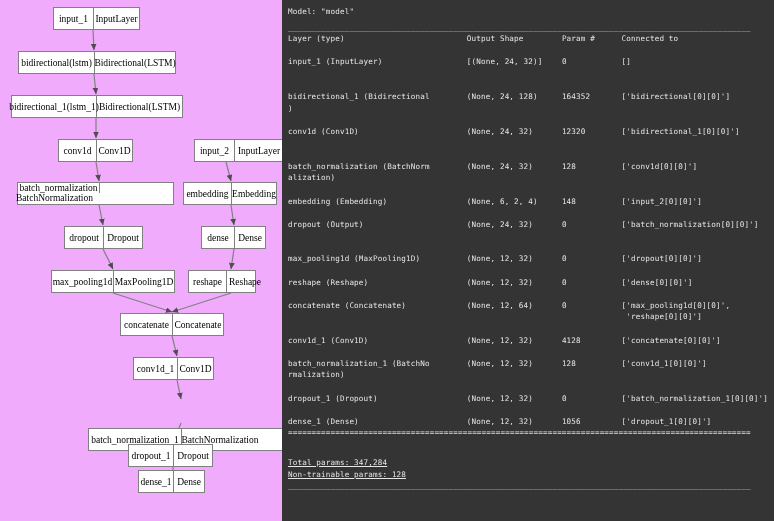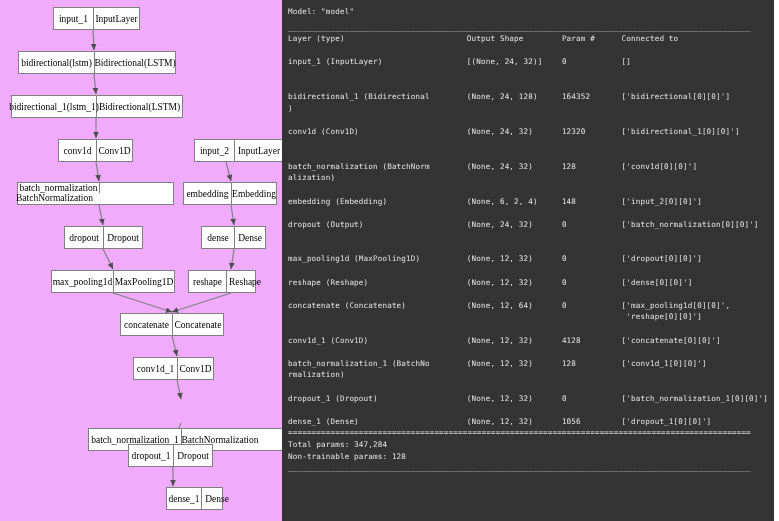--- a/index.html
+++ b/index.html
@@ -71,21 +71,21 @@
   .term-line { white-space: pre; }
   .rule { white-space: pre; color: #dcdcdc; }
   .sum-title { margin-bottom: 4px; }
   .sum-table { width: 100%; border-collapse: collapse; }
   .sum-table td { vertical-align: top; padding: 0; white-space: pre; }
   .col-layer { width: 196px; }
   .col-shape { width: 104px; }
   .col-param { width: 72px; }
   .col-conn  { width: auto; }
   .row-gap { height: 11.6px; }
-  .footer-block { margin-top: 0; }
+  .footer-block { margin-top: 18px; text-decoration: underline; }
 </style>
 </head>
 <body>
 
 <div id="root">
 
   <div id="graph-panel">
     <svg id="graph-svg" width="282" height="521">
       <defs>
         <marker id="arrow" markerWidth="7" markerHeight="7" refX="5.2" refY="2.4" orient="auto" markerUnits="strokeWidth">
@@ -164,21 +164,21 @@
           <div class="node-cell right" style="width: 35px;">Conv1D</div>
         </div>
         <div class="node-box" style="left: 88px; top: 400px; width: 195px; margin-top: 28px;">
           <div class="node-cell left" style="width: 93px;">batch_normalization_1</div>
           <div class="node-cell right" style="width: 76px;">BatchNormalization</div>
         </div>
         <div class="node-box" style="left: 128px; top: 444px; width: 85px;">
           <div class="node-cell left" style="width: 45px;">dropout_1</div>
           <div class="node-cell right" style="width: 38px;">Dropout</div>
         </div>
-        <div class="node-box" style="left: 138px; top: 487px; width: 57px; margin-left: 28px;">
+        <div class="node-box" style="left: 138px; top: 470px; width: 67px;">
           <div class="node-cell left" style="width: 35px;">dense_1</div>
           <div class="node-cell right" style="width: 30px;">Dense</div>
         </div>
       </div>
   </div>
 
   <div id="terminal">
 
     <div class="term-line sum-title">Model: "model"</div>
 

